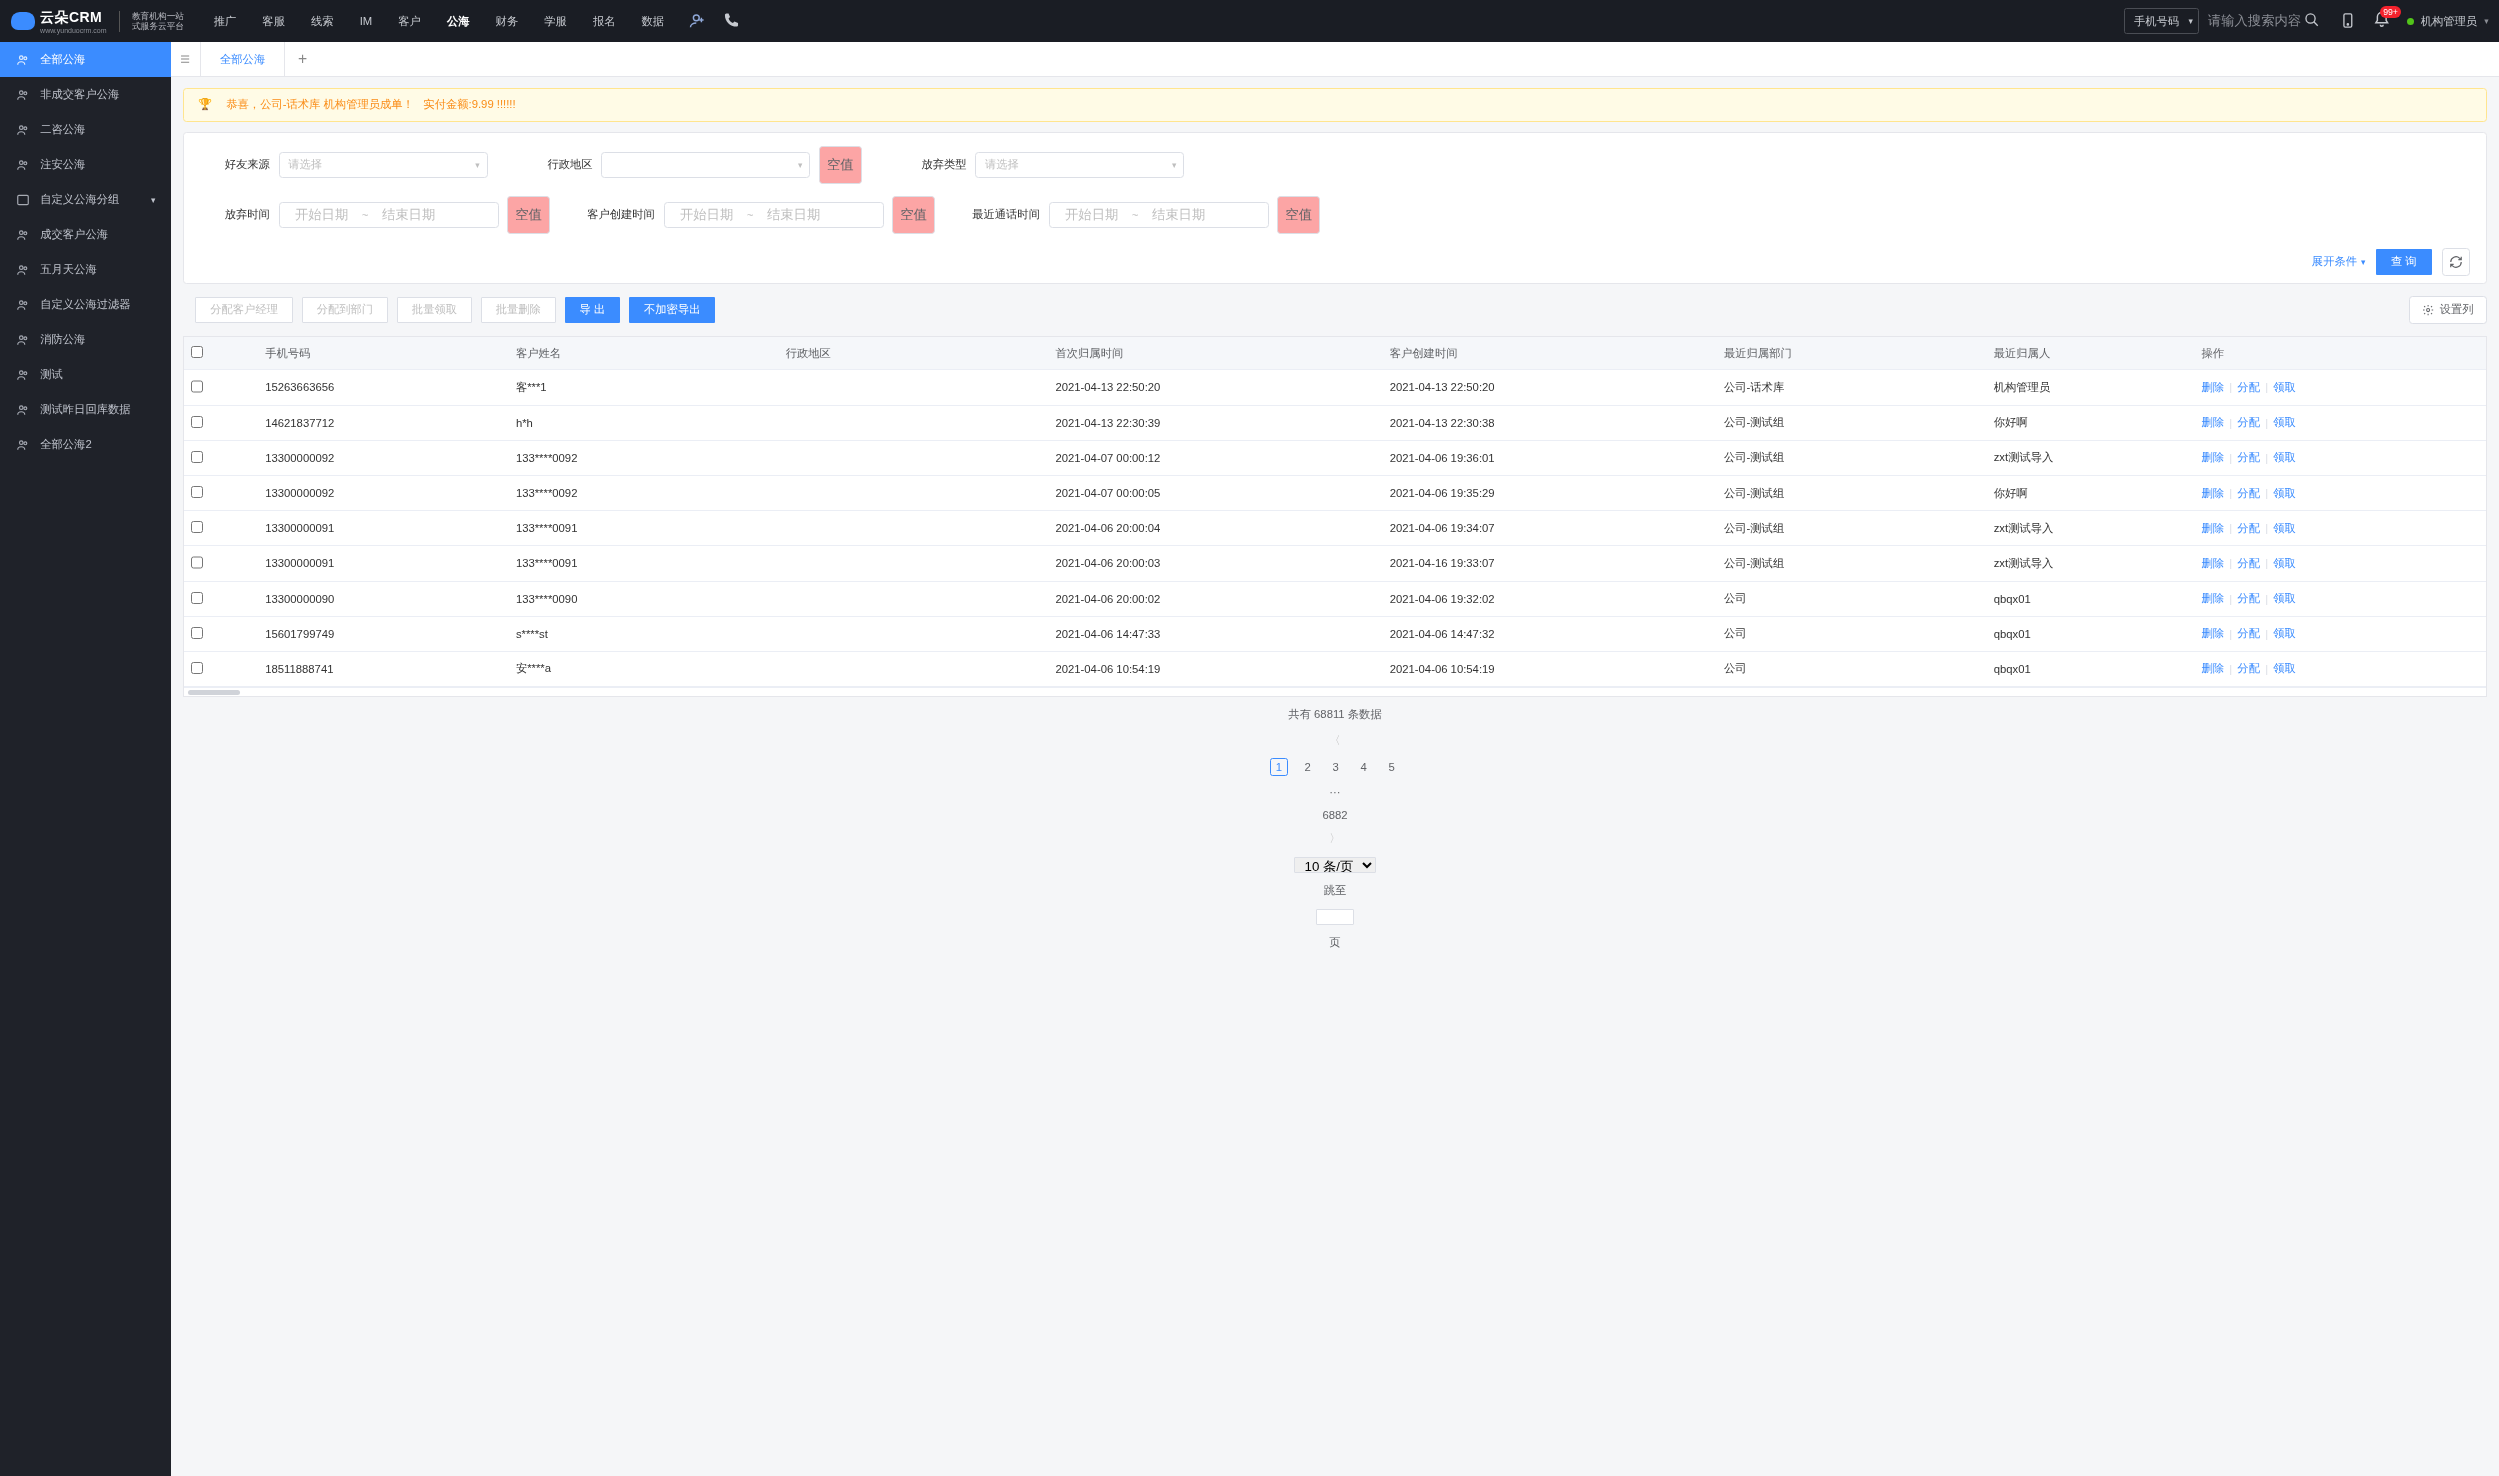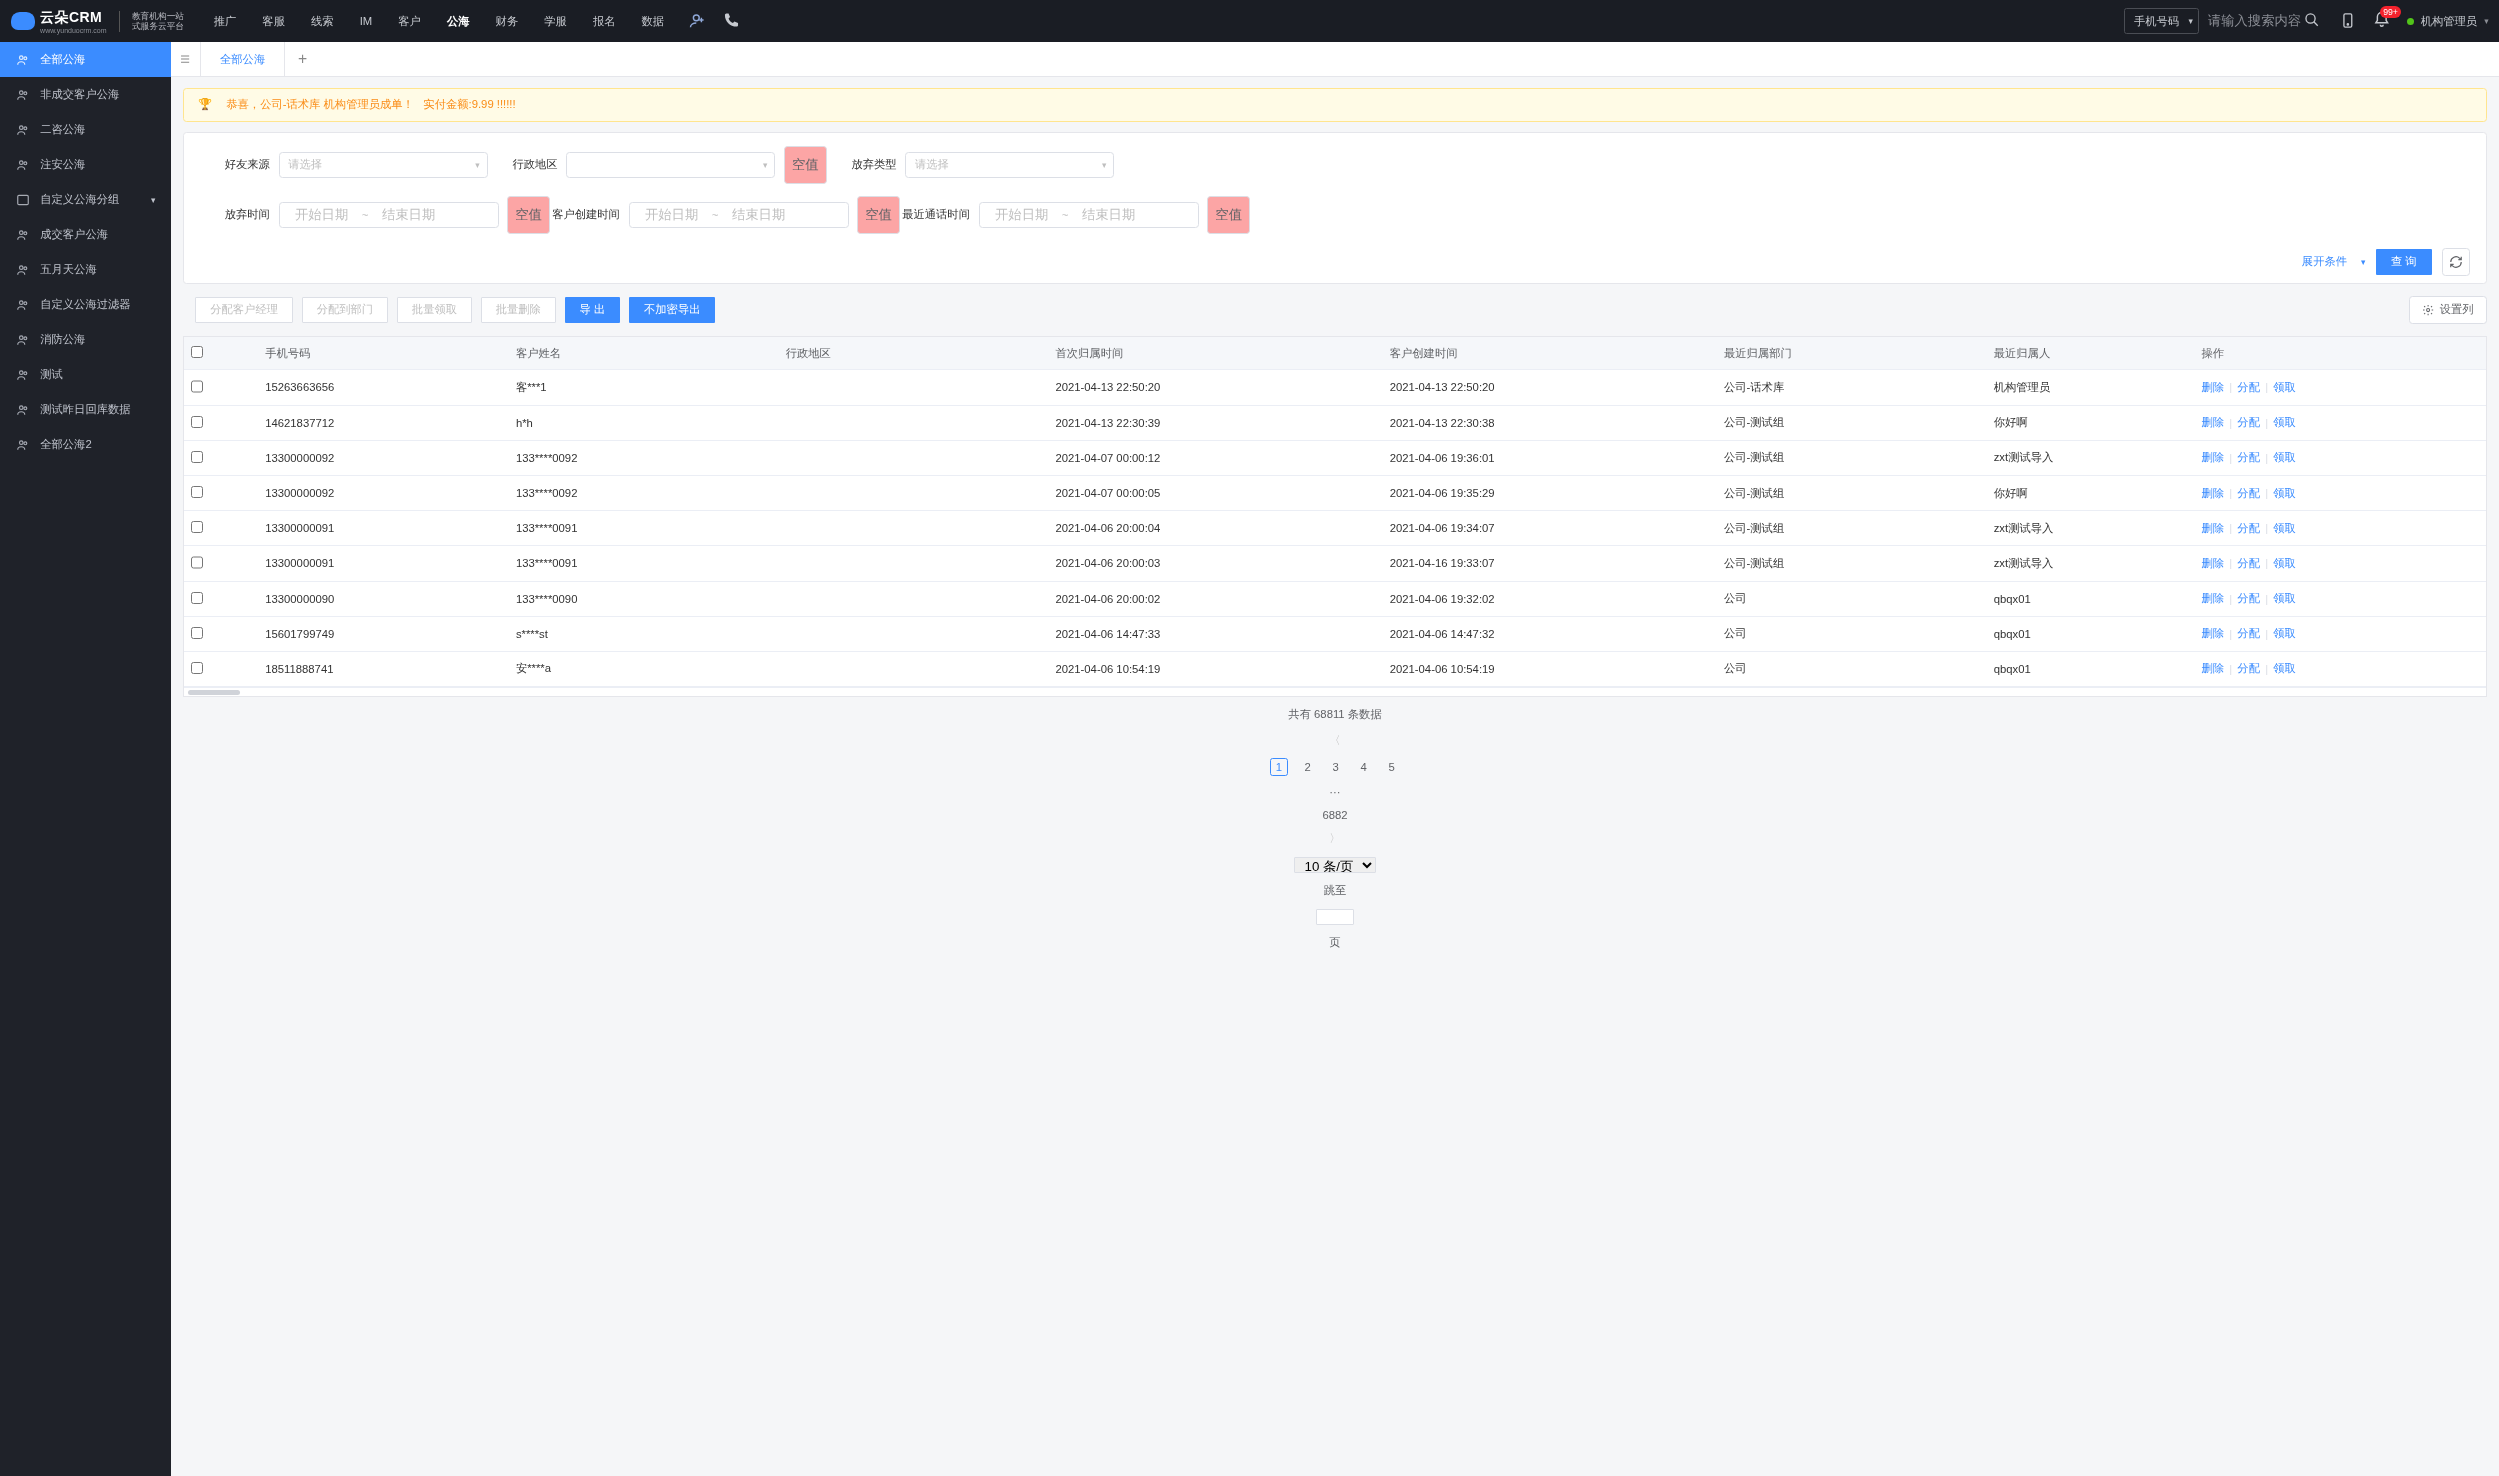--- a/index.html
+++ b/index.html
@@ -44,33 +44,33 @@
 .tab { padding: 0 19px; display: flex; align-items: center; border-right: 0.9px solid #e5e6eb; color: #3b8cff; cursor:pointer; font-size:11.3px;}
 .tab-add { width: 35px; display:flex; align-items:center; justify-content:center; color:#888; cursor:pointer; font-size:15.7px;}
 
 .content { flex:1; overflow:auto; padding: 10.5px 12.2px; }
 
 .banner { background:#fffbe6; border:0.9px solid #ffe58f; border-radius:3.5px; padding:8.7px 14px; display:flex; align-items:center; gap:14px; color:#d48806; margin-bottom:10.5px; }
 .banner .trophy { color:#faad14; }
 .banner .orange { color:#fa8c16; }
 
 .filters { background:#fff; border:0.9px solid #e5e6eb; border-radius:3.5px; padding:12.2px 15.7px 7px; }
-.filter-row { display:flex; margin-bottom:12.2px; flex-wrap:nowrap; }
+.filter-row { display:flex; gap:35px; margin-bottom:12.2px; flex-wrap:nowrap; }
 .filter-item { display:flex; align-items:center; gap:8.7px; }
 .filter-label { color:#333; width:70px; text-align:right; }
 .sel, .dr-input { border:0.9px solid #dcdfe6; border-radius:3.5px; height:26px; background:#fff; }
 .sel { width:209px; padding:0 21px 0 8.7px; color:#bfbfbf; position:relative; display:flex; align-items:center; cursor:pointer;}
 .sel::after { content:"▾"; position:absolute; right:7px; color:#bfbfbf; font-size:8.7px;}
 .empty-btn { height:38px; padding:0 7px; border:0.9px solid #dcdfe6; border-radius:3.5px; background:#fca5a5; color:#606266; cursor:pointer;}
 .date-range { display:flex; align-items:center; border:0.9px solid #dcdfe6; border-radius:3.5px; height:26px; width:220px; padding:0 7px; gap:5.2px;}
 .date-range input { border:none; outline:none; width:70px; text-align:center; color:#bfbfbf; }
 .date-range input::placeholder { color:#bfbfbf; }
 .date-range .tilde { color:#bfbfbf; }
 .filter-actions { display:flex; justify-content:flex-end; align-items:center; gap:10.5px; padding-top:1.7px;}
-.link-btn { color:#3b8cff; cursor:pointer; display:flex; align-items:center; gap:14px;}
+.link-btn { color:#3b8cff; cursor:pointer; display:flex; align-items:center; gap:4px;}
 .btn { height:26px; padding:0 14px; border-radius:1px; border:0.9px solid transparent; cursor:pointer; font-size:11.3px;}
 .btn-primary { background:#3b8cff; color:#fff; }
 .btn-disabled { background:#fff; border:0.9px solid #dcdfe6; color:#bfbfbf; cursor:not-allowed;}
 .refresh-box { width:28px; height:28px; border:0.9px solid #dcdfe6; border-radius:3.5px; display:flex; align-items:center; justify-content:center; background:#fff; color:#3b8cff; cursor:pointer;}
 
 .toolbar { display:flex; align-items:center; gap:8.7px; margin:12.2px 0;padding-left:12px;}
 .toolbar .spacer { flex:1; }
 .gear-btn { border:0.9px solid #dcdfe6; background:#fff; height:28px; padding:0 12.2px; border-radius:3.5px; display:flex; align-items:center; gap:5.2px; cursor:pointer; color:#606266;}
 
 .table-wrap { background:#fff; border:0.9px solid #e5e6eb; }

